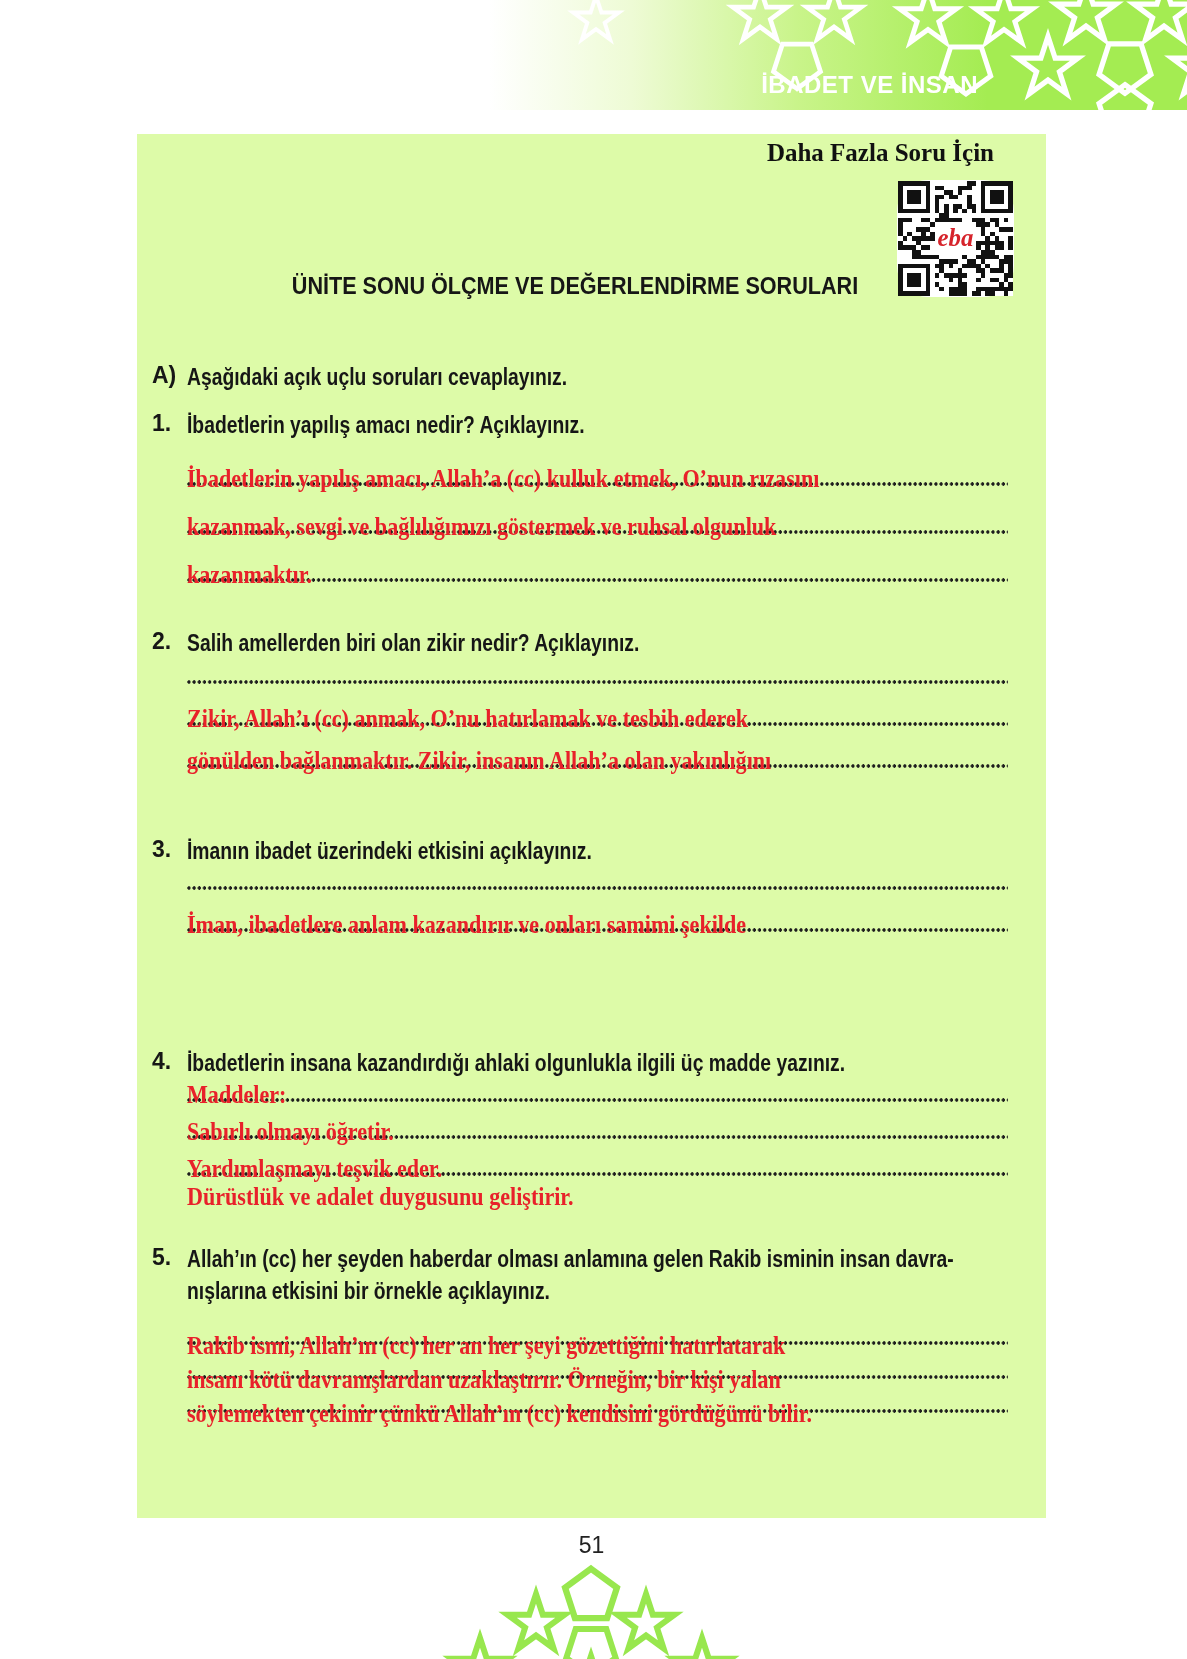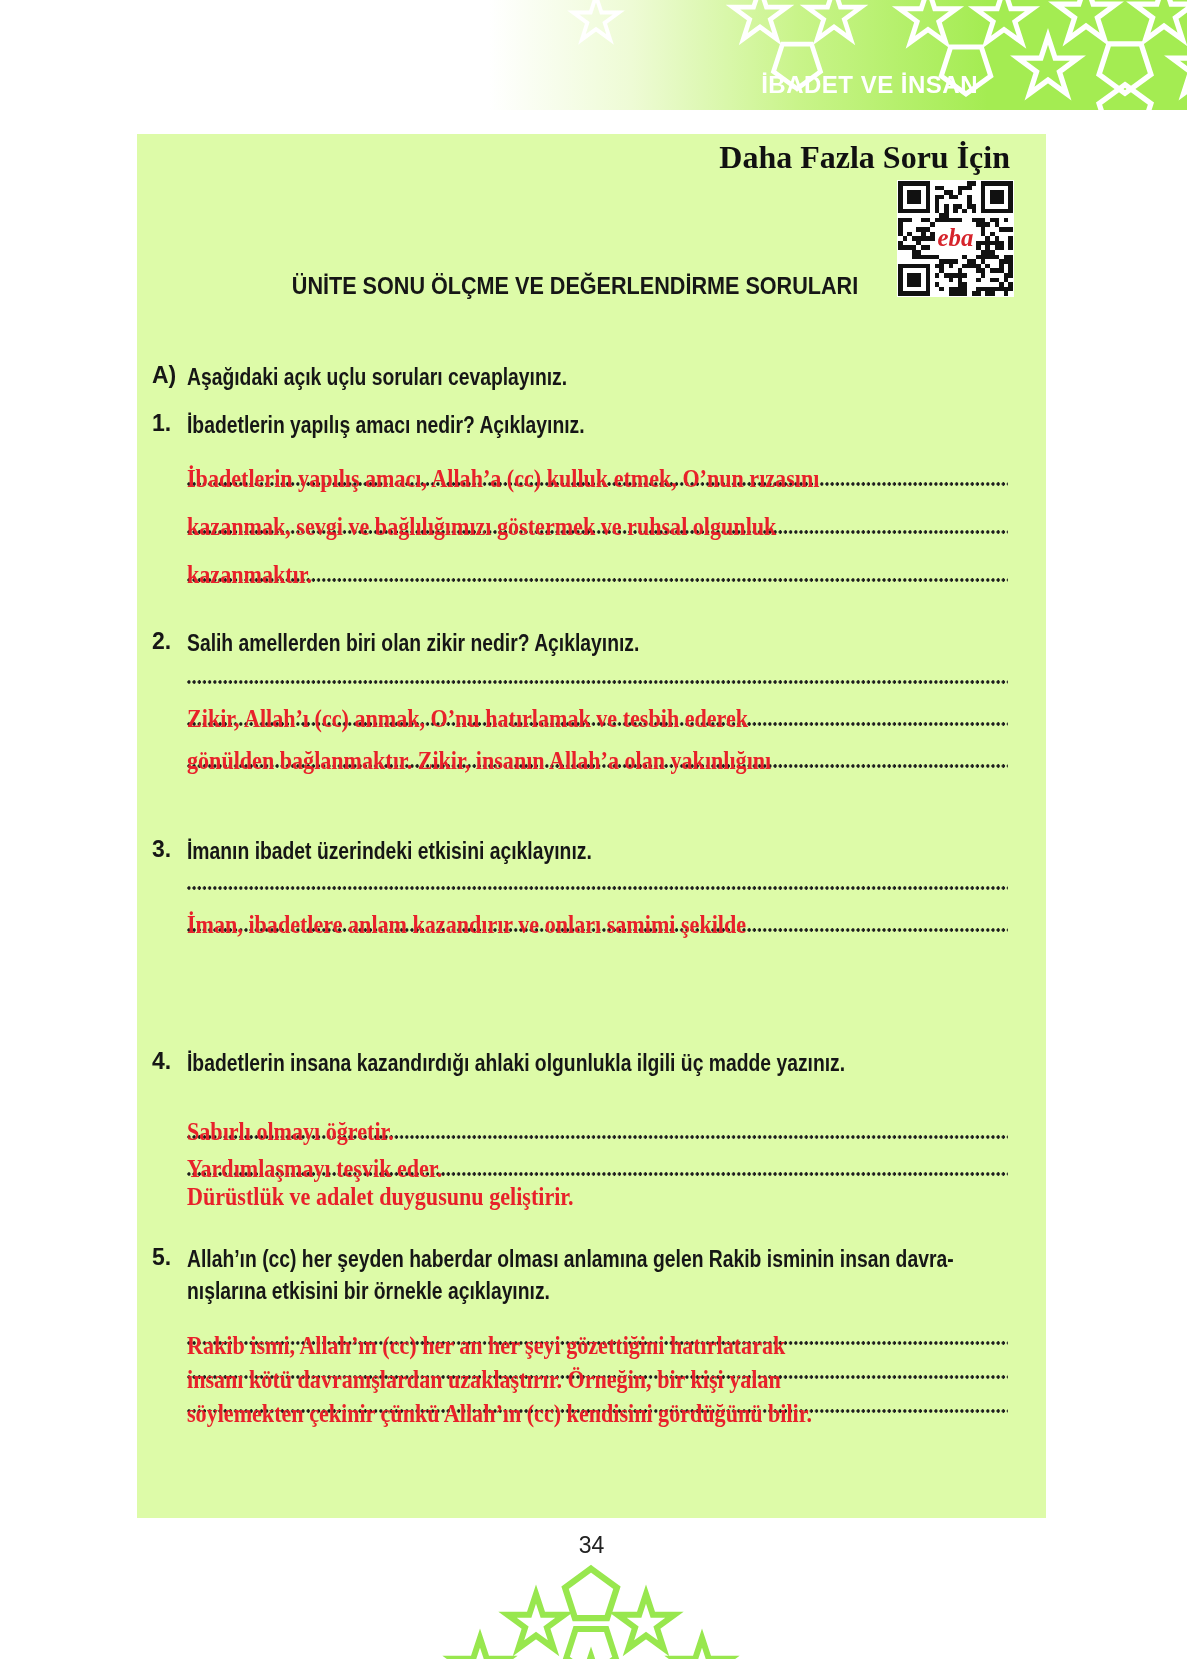--- a/index.html
+++ b/index.html
@@ -18,27 +18,27 @@
   .banner-title{
     position:absolute;right:247px;bottom:11px;color:#ffffff;
     font-size:24px;font-weight:700;letter-spacing:.5px;white-space:nowrap;
   }
   
   .panel{
     position:absolute;left:137px;top:134px;width:909px;height:1384px;
     background:var(--panel_green);
   }
   .qr-label{
-    position:absolute;top:5px;right:36px;
-    font-family:"Liberation Serif",serif;font-weight:700;font-size:32px;color:#111;
+    position:absolute;top:5px;right:52px;
+    font-family:"Liberation Serif",serif;font-weight:700;font-size:25px;color:#111;
     white-space:nowrap;
   }
   .qr{
     position:absolute;top:46px;left:760px;width:117px;height:117px;
-    background:#fff;padding:1px;box-sizing:border-box;
+    background:#fff;padding:1px;box-sizing:border-box;border-radius:31px;
   }
   .qr svg{display:block;width:100%;height:100%;}
   .section-title{
     position:absolute;top:138px;left:0;width:876px;text-align:center;
     font-size:24px;font-weight:700;transform:scaleX(.9);transform-origin:50% 0;
     white-space:nowrap;color:#161616;
   }
   
   .q{position:absolute;left:15px;width:880px;}
   .q .num{position:absolute;left:0;top:0;font-size:23px;font-weight:700;color:#161616;}
@@ -366,20 +366,24 @@
       <div class="dots"></div>
       <span class="red">İman, ibadetlere anlam kazandırır ve onları samimi şekilde</span>
     </div>
 
     <div class="q" style="top:914px">
       <span class="num">4.</span>
       <div class="qt">
           <div>İbadetlerin insana kazandırdığı ahlaki olgunlukla ilgili üç madde yazınız.</div>
         </div>
     </div>
+    <div class="row" style="top:931px;height:37px">
+      <div class="dots"></div>
+      <span class="red">Maddeler:</span>
+    </div>
     <div class="row" style="top:1005px;height:37px">
       <div class="dots"></div>
       <span class="red">Yardımlaşmayı teşvik eder.</span>
     </div>
     <div class="row" style="top:968px;height:37px">
       <div class="dots"></div>
       <span class="red">Sabırlı olmayı öğretir.</span>
     </div>
     <div class="row noline" style="top:1042px;height:34px">
       <span class="red">Dürüstlük ve adalet duygusunu geliştirir.</span>
@@ -400,21 +404,21 @@
       <div class="dots"></div>
       <span class="red">söylemekten çekinir çünkü Allah’ın (cc) kendisini gördüğünü bilir.</span>
     </div>
     <div class="row mid" style="top:1211px;height:34px">
       <div class="dots"></div>
       <span class="red">insanı kötü davranışlardan uzaklaştırır. Örneğin, bir kişi yalan</span>
     </div>
 
   </div>
 
-  <div class="page-number">34</div>
+  <div class="page-number">51</div>
 
   <svg class="bottom-pattern" width="1187" height="141" viewBox="0 0 1187 141">
     <g stroke="#98e74e" stroke-width="6" fill="none">
       <use href="#pentU" transform="translate(591,78) scale(1.05)"></use>
       <use href="#star5" transform="translate(536,106)"></use>
       <use href="#star5" transform="translate(646,106)"></use>
       <use href="#pentD" transform="translate(591,132)"></use>
       <use href="#star5" transform="translate(480,150)"></use>
       <use href="#star5" transform="translate(702,150)"></use>
       <use href="#star5" transform="translate(591,168)"></use>

